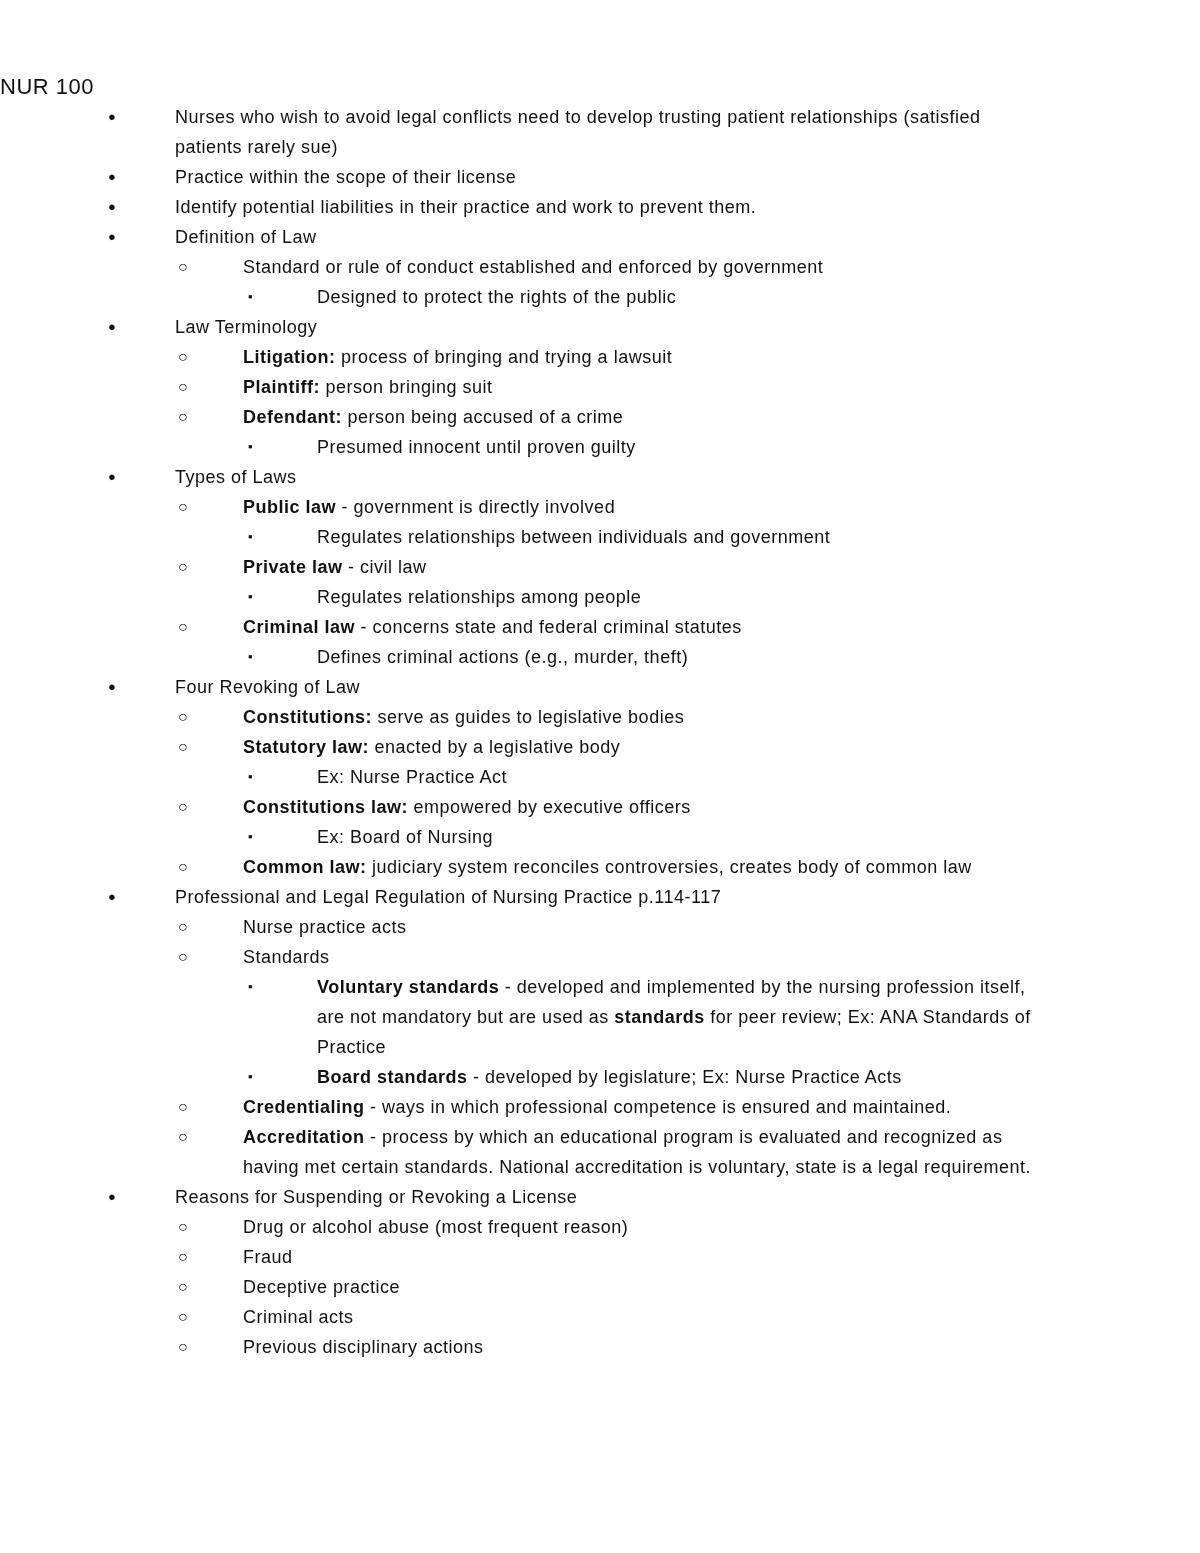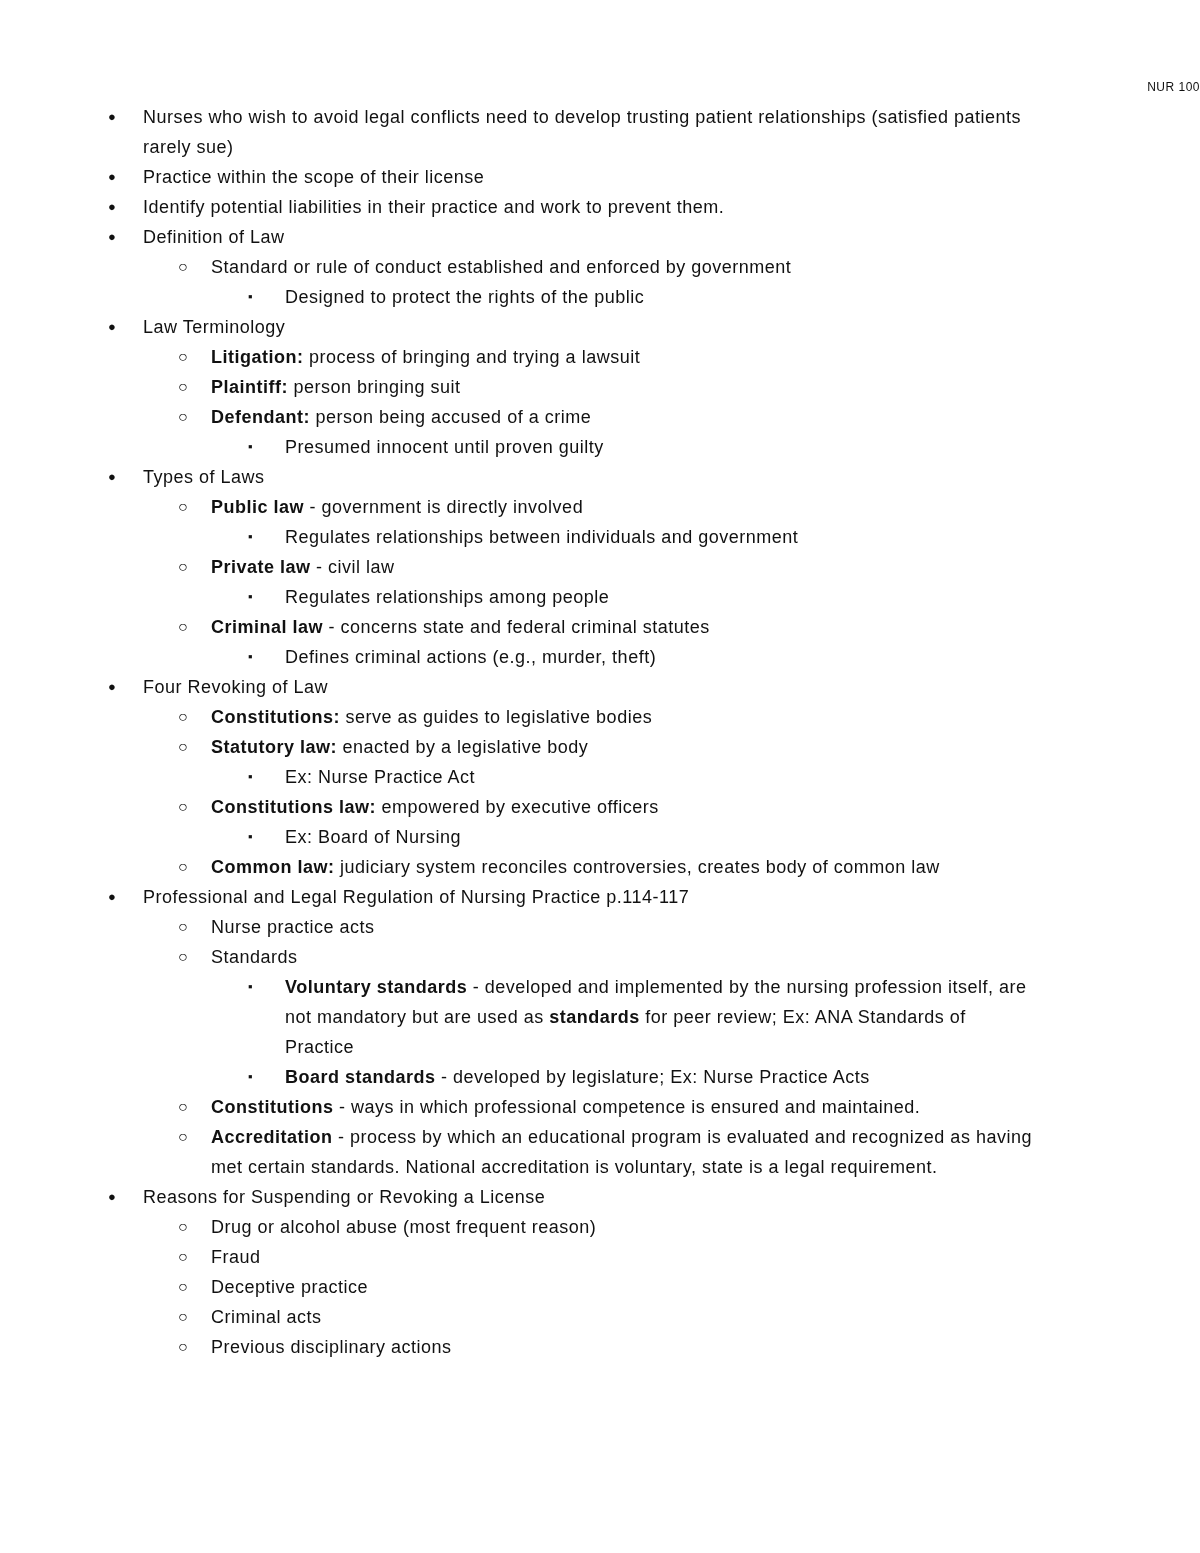--- a/index.html
+++ b/index.html
@@ -11,42 +11,42 @@
     color: #111111;
   }
   .page {
     width: 1200px;
     min-height: 1553px;
     padding-top: 72px;
     padding-bottom: 60px;
     background: #ffffff;
   }
   .doc-header {
-    text-align: right;
-    font-size: 12px;
+    text-align: left;
+    font-size: 22px;
     line-height: 30px;
     letter-spacing: 0.5px;
   }
   .notes {
     padding-left: 108px;
     padding-right: 165px;
   }
   .item {
     display: flex;
     align-items: flex-start;
     font-size: 18px;
     line-height: 30px;
     letter-spacing: 0.5px;
   }
   .item .bullet {
     flex: 0 0 auto;
     line-height: 30px;
     color: #111111;
   }
-  .item .text { flex: 1 1 auto; }
+  .item .text { flex: 1 1 auto; margin-left: 32px; }
   .level-1 { margin-left: 0; }
   .level-2 { margin-left: 70px; }
   .level-3 { margin-left: 140px; }
   .level-1 .bullet { width: 35px; font-size: 13px; }
   .level-2 .bullet { width: 33px; font-size: 16px; }
   .level-3 .bullet { width: 37px; font-size: 13px; }
   .bold { font-weight: bold; }
 </style>
 </head>
 <body>
@@ -171,21 +171,21 @@
       <div class="item level-3">
         <span class="bullet">▪</span>
         <span class="text"><span class="bold">Voluntary standards</span><span> - developed and implemented by the nursing profession itself, are not mandatory but are used as </span><span class="bold">standards</span><span> for peer review; Ex: ANA Standards of Practice</span></span>
       </div>
       <div class="item level-3">
         <span class="bullet">▪</span>
         <span class="text"><span class="bold">Board standards</span><span> - developed by legislature; Ex: Nurse Practice Acts</span></span>
       </div>
       <div class="item level-2">
         <span class="bullet">○</span>
-        <span class="text"><span class="bold">Constitutions</span><span> - ways in which professional competence is ensured and maintained.</span></span>
+        <span class="text"><span class="bold">Credentialing</span><span> - ways in which professional competence is ensured and maintained.</span></span>
       </div>
       <div class="item level-2">
         <span class="bullet">○</span>
         <span class="text"><span class="bold">Accreditation</span><span> - process by which an educational program is evaluated and recognized as having met certain standards. National accreditation is voluntary, state is a legal requirement.</span></span>
       </div>
       <div class="item level-1">
         <span class="bullet">●</span>
         <span class="text"><span>Reasons for Suspending or Revoking a License</span></span>
       </div>
       <div class="item level-2">

